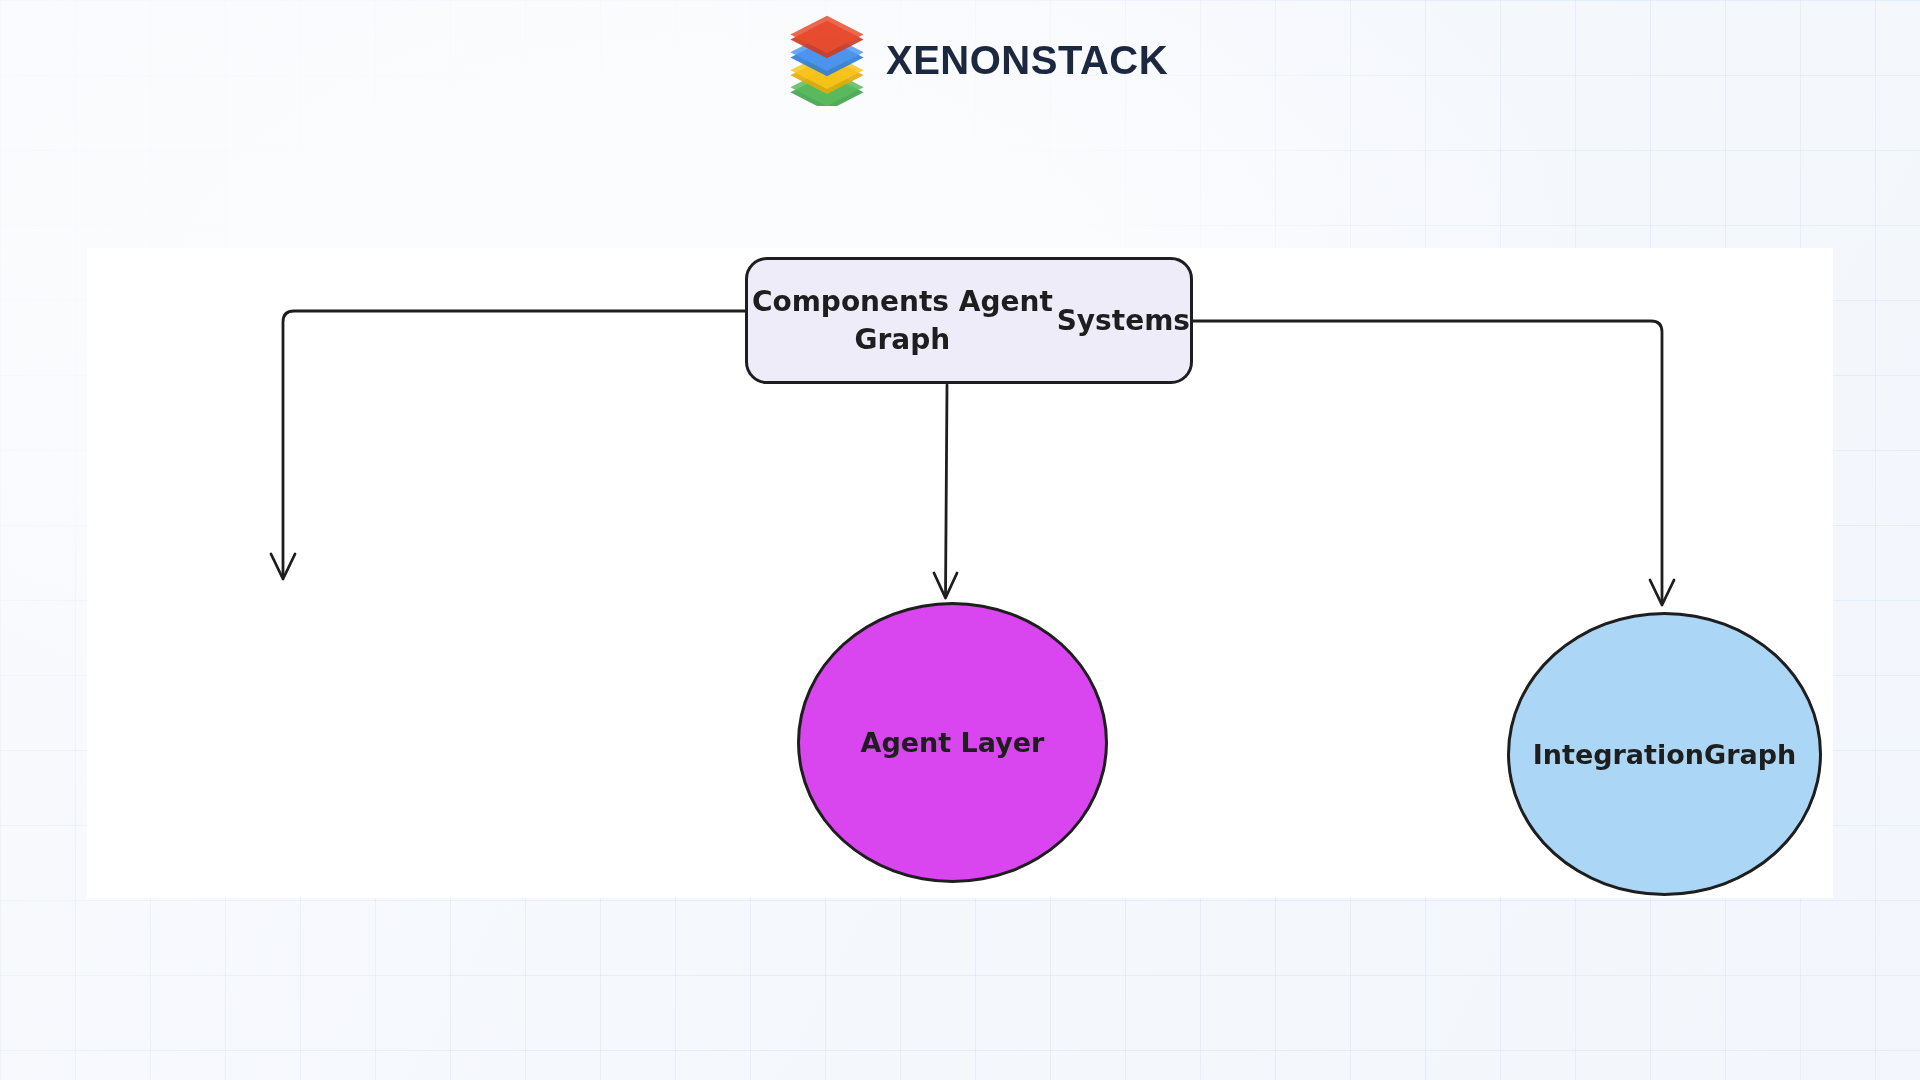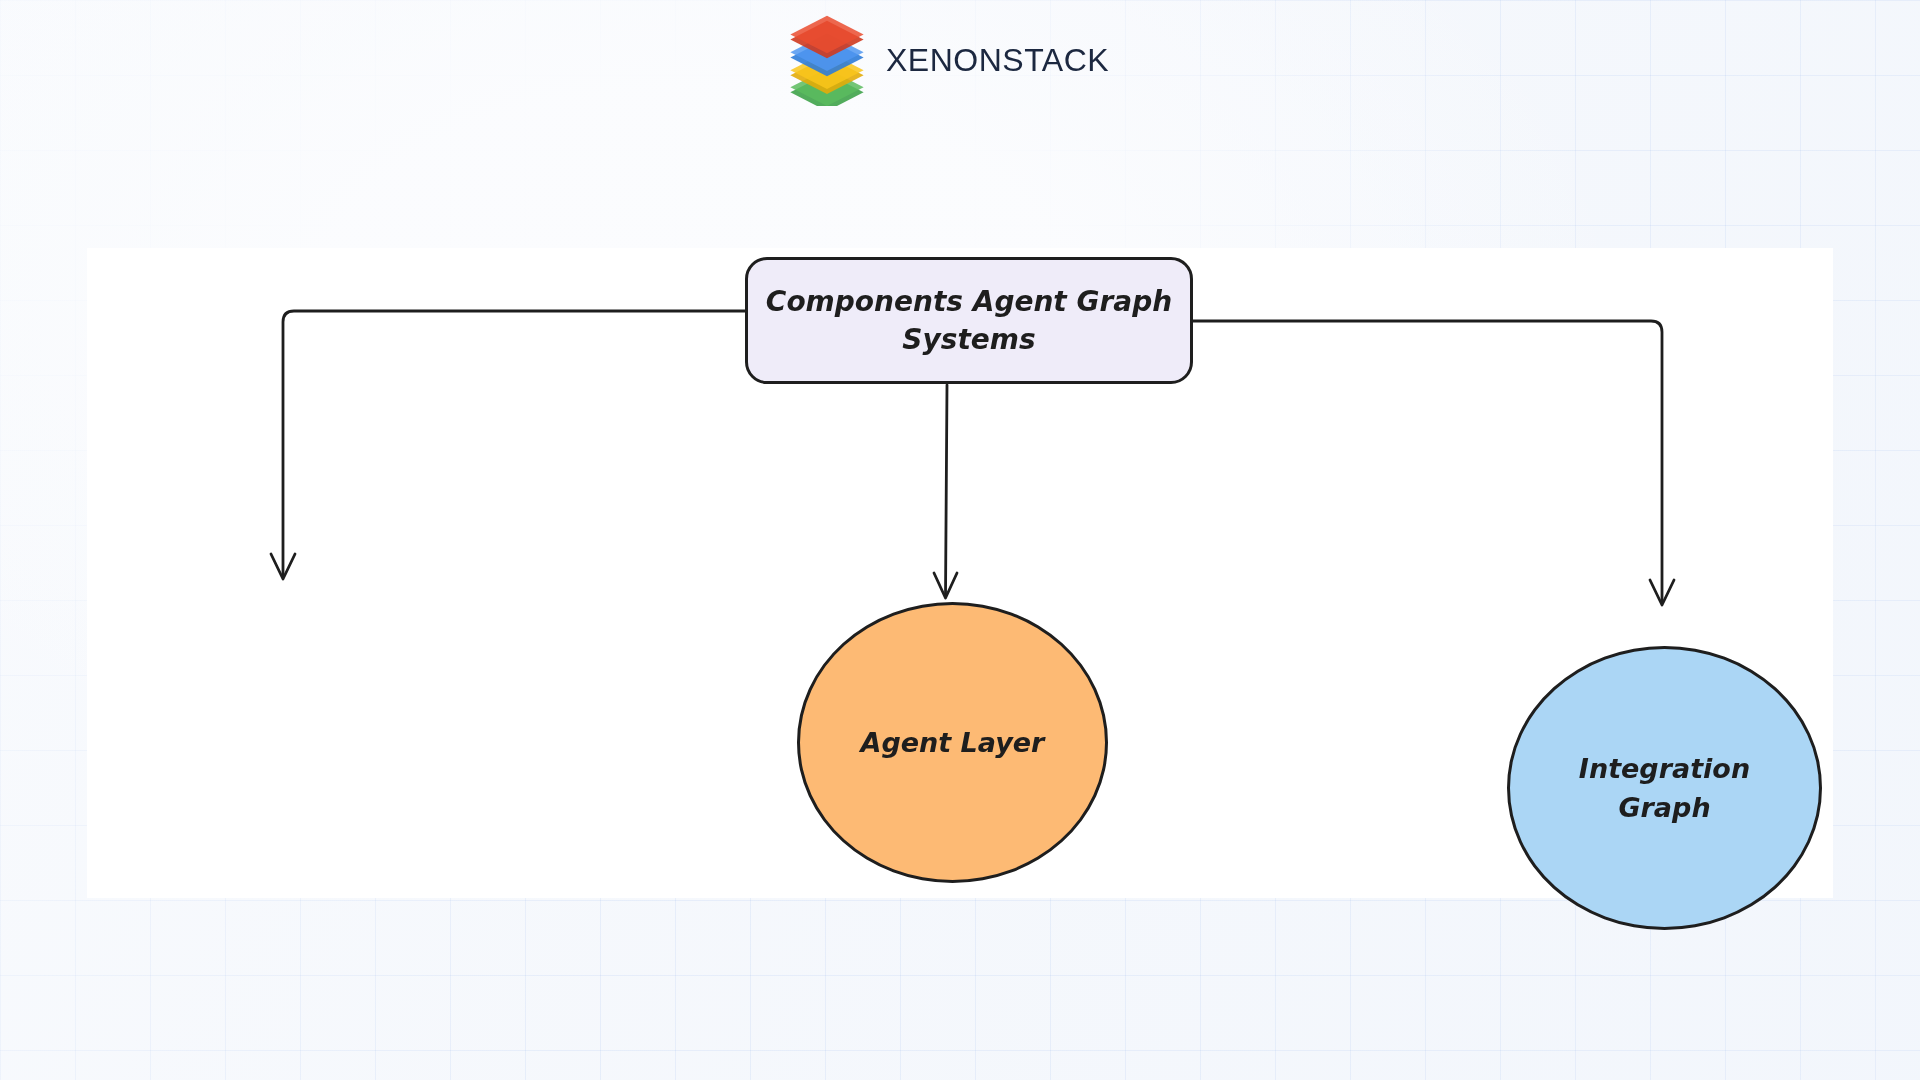--- a/index.html
+++ b/index.html
@@ -30,52 +30,51 @@
       linear-gradient(118deg, rgba(249,251,254,0.85) 0%, rgba(244,248,253,0.35) 45%, rgba(238,244,252,0.45) 100%);
   }
   .brand {
     position: absolute; left: 782px; top: 14px;
     height: 92px;
     display: flex; align-items: center; gap: 14px;
   }
   .brand-logo { width: 90px; height: 92px; }
   .brand-text {
     font-family: "Liberation Sans", sans-serif;
-    font-size: 32px; font-weight: normal;
+    font-size: 40px; font-weight: bold;
     letter-spacing: 0.5px;
     color: #1c2840;
   }
   .canvas-bg {
     position: absolute; left: 87px; top: 248px;
     width: 1746px; height: 650px;
     background: #ffffff;
   }
   .edges { position: absolute; inset: 0; width: 1920px; height: 1080px; }
   .node {
     position: absolute;
-    display: flex; flex-direction: column;
+    display: flex; flex-direction: row;
     align-items: center; justify-content: center;
     text-align: center;
     font-weight: 600;
     color: #1e1e1e;
     box-sizing: border-box;
-    font-style: italic;
   }
   .root-box {
     left: 745px; top: 257px; width: 448px; height: 127px;
     border: 3px solid #1e1e1e; border-radius: 22px;
     font-size: 28px; line-height: 38px;
   }
   .circle {
     border: 3px solid #1e1e1e; border-radius: 50%;
     font-size: 27px; line-height: 39px;
   }
   .circle-knowledge { left: 123px; top: 587px; width: 317px; height: 281px; }
   .circle-agent     { left: 797px; top: 602px; width: 311px; height: 281px; }
-  .circle-integration { left: 1507px; top: 646px; width: 315px; height: 284px; }
+  .circle-integration { left: 1507px; top: 612px; width: 315px; height: 284px; }
 </style>
 </head>
 <body>
 
 <div class="stage">
 
   <div class="grid-layer"></div>
   <div class="glow-layer"></div>
 
   <header class="brand">
@@ -125,21 +124,21 @@
       </g>
     </g>
   </svg>
 
   <div class="node root-box" style="background-color: rgb(239, 236, 249);">
     <span>Components Agent Graph</span>
     <span>Systems</span>
   </div>
 
 
-  <div class="node circle circle-agent" style="background-color: #fdba74;">
+  <div class="node circle circle-agent" style="background-color: #d946ef;">
     <span>Agent Layer</span>
   </div>
 
   <div class="node circle circle-integration" style="background-color: rgb(171, 214, 245);">
     <span>Integration</span>
     <span>Graph</span>
   </div>
 
 </div>
 

